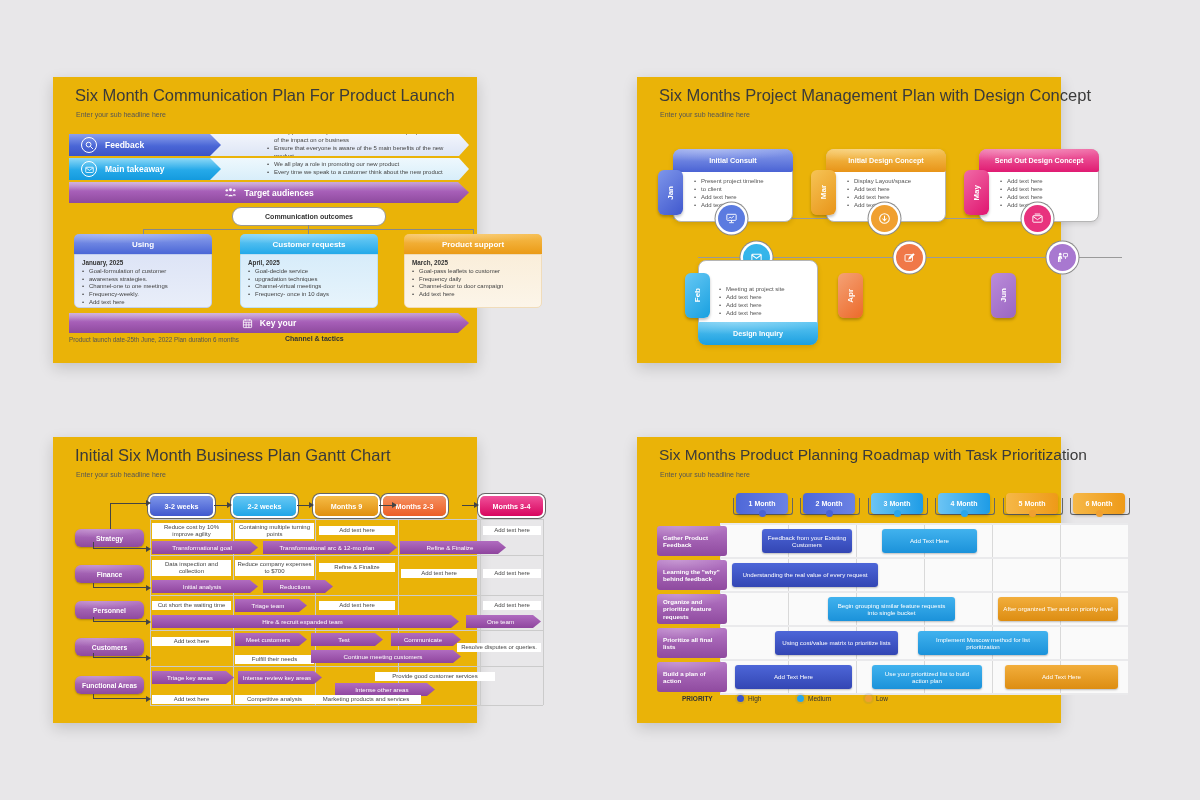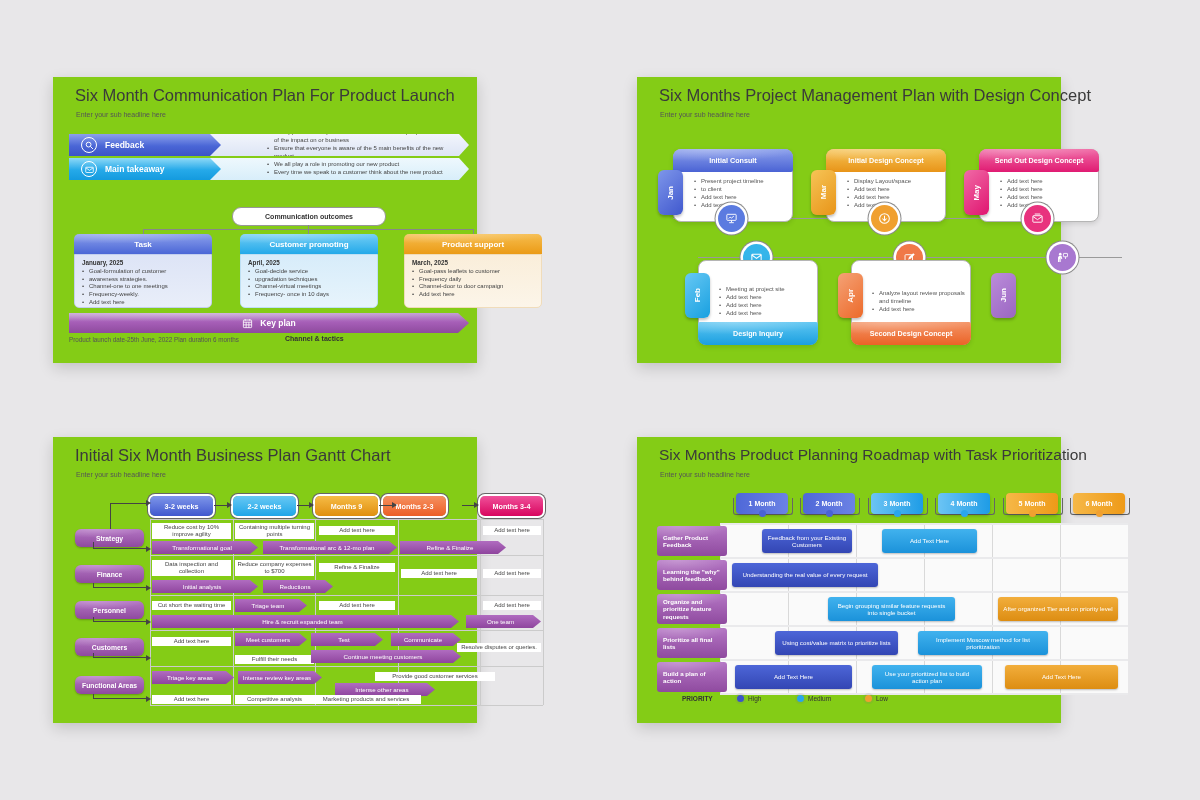--- a/index.html
+++ b/index.html
@@ -1,17 +1,17 @@
 <!DOCTYPE html>
 <html><head>
 <meta charset="utf-8">
 <style>
   html,body{margin:0;padding:0}
   .stage{position:relative;width:1200px;height:800px;background:#e8e7e9;font-family:"Liberation Sans",sans-serif;overflow:hidden}
-  .slide{position:absolute;width:424px;height:286px;background:#84cc16;box-shadow:0 5px 14px rgba(0,0,0,.16)}
+  .slide{position:absolute;width:424px;height:286px;background:#eab308;box-shadow:0 5px 14px rgba(0,0,0,.16)}
   .title{position:absolute;left:22px;top:9px;font-size:16.5px;color:#3a3a3a;white-space:nowrap}
   .subtitle{position:absolute;left:23px;top:34px;font-size:7px;color:#555}
   .bl{margin:0;padding:0;list-style:none}
   .bl li{position:relative;padding-left:7px}
   .bl li::before{content:"•";position:absolute;left:0;top:0}
   svg{display:block}
 
   
   .s1light{position:absolute;left:150px;right:8px;height:22px;clip-path:polygon(0 0,calc(100% - 10px) 0,100% 50%,calc(100% - 10px) 100%,0 100%);display:flex;align-items:center;box-sizing:border-box}
   .s1light ul{padding:0 16px 0 64px;font-size:6px;color:#444;line-height:1.3}
@@ -99,42 +99,55 @@
     <div class="s1lab" style="top:81px;background:linear-gradient(180deg,#8ed9f7,#25a9e9 55%,#149ade)">
       <span class="cic">
         <svg width="9" height="9" viewBox="0 0 12 12" fill="none" stroke="#fff" stroke-width="1.1">
             <rect x="1" y="3" width="10" height="7" rx="0.8"></rect>
             <polyline points="1,3.6 6,7.2 11,3.6"></polyline>
           </svg>
       </span>
       <span>Main takeaway</span>
     </div>
 
+    <div class="s1band" style="top:105px">
+      <span>
+        <svg width="13" height="11" viewBox="0 0 14 11" fill="#fff">
+            <circle cx="3" cy="3.2" r="1.3"></circle>
+            <circle cx="7" cy="2.6" r="1.6"></circle>
+            <circle cx="11" cy="3.2" r="1.3"></circle>
+            <path d="M1 8.6a2.2 2.2 0 0 1 4 0z"></path>
+            <path d="M4.6 9.6a2.6 2.6 0 0 1 4.8 0z"></path>
+            <path d="M9 8.6a2.2 2.2 0 0 1 4 0z"></path>
+          </svg>
+      </span>
+      <span>Target audiences</span>
+    </div>
 
     <div class="pill">Communication outcomes</div>
 
     <div class="cline" style="left:255px;top:148px;height:4px;border-left:1px solid #888"></div>
     <div class="cline" style="left:90px;top:152px;width:330px;border-top:1px solid #888"></div>
     <div class="cline" style="left:90px;top:152px;height:5px;border-left:1px solid #888"></div>
     <div class="cline" style="left:255px;top:152px;height:5px;border-left:1px solid #888"></div>
     <div class="cline" style="left:420px;top:152px;height:5px;border-left:1px solid #888"></div>
 
-    <div class="boxh" style="left:21px;background:radial-gradient(130% 80% at 30% 0%,rgba(255,255,255,.3),rgba(255,255,255,0) 60%),linear-gradient(180deg,#8ca0ec,#4a66d6)">Task</div>
+    <div class="boxh" style="left:21px;background:radial-gradient(130% 80% at 30% 0%,rgba(255,255,255,.3),rgba(255,255,255,0) 60%),linear-gradient(180deg,#8ca0ec,#4a66d6)">Using</div>
     <div class="boxb" style="left:21px;background:linear-gradient(180deg,#dde4f6,#e9eef9);border:1px solid #c3cfee">
       <div class="bd">January, 2025</div>
       <ul class="bl">
         <li>Goal-formulation of customer</li>
         <li>awareness strategies.</li>
         <li>Channel-one to one meetings</li>
         <li>Frequency-weekly.</li>
         <li>Add text here</li>
       </ul>
     </div>
 
-    <div class="boxh" style="left:187px;background:radial-gradient(130% 80% at 30% 0%,rgba(255,255,255,.3),rgba(255,255,255,0) 60%),linear-gradient(180deg,#72cdf5,#23a9e9)">Customer promoting</div>
+    <div class="boxh" style="left:187px;background:radial-gradient(130% 80% at 30% 0%,rgba(255,255,255,.3),rgba(255,255,255,0) 60%),linear-gradient(180deg,#72cdf5,#23a9e9)">Customer requests</div>
     <div class="boxb" style="left:187px;background:linear-gradient(180deg,#d7ecfa,#e7f4fc);border:1px solid #bfe0f4">
       <div class="bd">April, 2025</div>
       <ul class="bl">
         <li>Goal-decide service</li>
         <li>upgradation techniques</li>
         <li>Channel-virtual meetings</li>
         <li>Frequency- once in 10 days</li>
       </ul>
     </div>
 
@@ -154,21 +167,21 @@
         <svg width="11" height="11" viewBox="0 0 12 12" fill="none" stroke="#fff" stroke-width="0.9">
             <rect x="1.5" y="2.2" width="9" height="8.3" rx="0.8"></rect>
             <line x1="1.5" y1="4.6" x2="10.5" y2="4.6"></line>
             <line x1="4.5" y1="4.6" x2="4.5" y2="10.5"></line>
             <line x1="7.5" y1="4.6" x2="7.5" y2="10.5"></line>
             <line x1="1.5" y1="7.5" x2="10.5" y2="7.5"></line>
             <line x1="3.5" y1="1.2" x2="3.5" y2="3"></line>
             <line x1="8.5" y1="1.2" x2="8.5" y2="3"></line>
           </svg>
       </span>
-      <span>Key plan</span>
+      <span>Key your</span>
     </div>
 
     <div class="s1foot1">Product launch date-25th June, 2022 Plan duration 6 months</div>
     <div class="s1foot2">Channel &amp; tactics</div>
   </div>
 
   <div class="slide" style="left:637px;top:77px">
     <div class="title">Six Months Project Management Plan with Design Concept</div>
     <div class="subtitle">Enter your sub headline here</div>
 
@@ -258,27 +271,20 @@
     </div>
 
     <div class="card" style="left:61px;top:183px;height:83px">
       <ul class="cbul bl" style="top:24px">
         <li>Meeting at project site</li>
         <li>Add text here</li>
         <li>Add text here</li>
         <li>Add text here</li>
       </ul>
       <div class="cfoot" style="background:radial-gradient(130% 90% at 30% 0%,rgba(255,255,255,.3),rgba(255,255,255,0) 60%),linear-gradient(180deg,#5ec6f2,#1b9fe0)">Design Inquiry</div>
-    </div>
-    <div class="card" style="left:214px;top:183px;height:83px">
-      <ul class="cbul bl" style="top:28px">
-        <li>Analyze layout review proposals and timeline</li>
-        <li>Add text here</li>
-      </ul>
-      <div class="cfoot" style="background:radial-gradient(130% 90% at 30% 0%,rgba(255,255,255,.3),rgba(255,255,255,0) 60%),linear-gradient(180deg,#f49466,#eb6327)">Second Design Concept</div>
     </div>
 
     <div class="mtab2" style="left:48px;top:196px;background:linear-gradient(135deg,#67c8f4,#18a0e0)">
         <span class="vtext">Feb</span>
       </div>
     <div class="mtab2" style="left:201px;top:196px;background:linear-gradient(135deg,#f5a276,#ec6a2a)">
         <span class="vtext">Apr</span>
       </div>
     <div class="mtab2" style="left:354px;top:196px;background:linear-gradient(135deg,#bb8cda,#9a66c2)">
         <span class="vtext">Jun</span>

